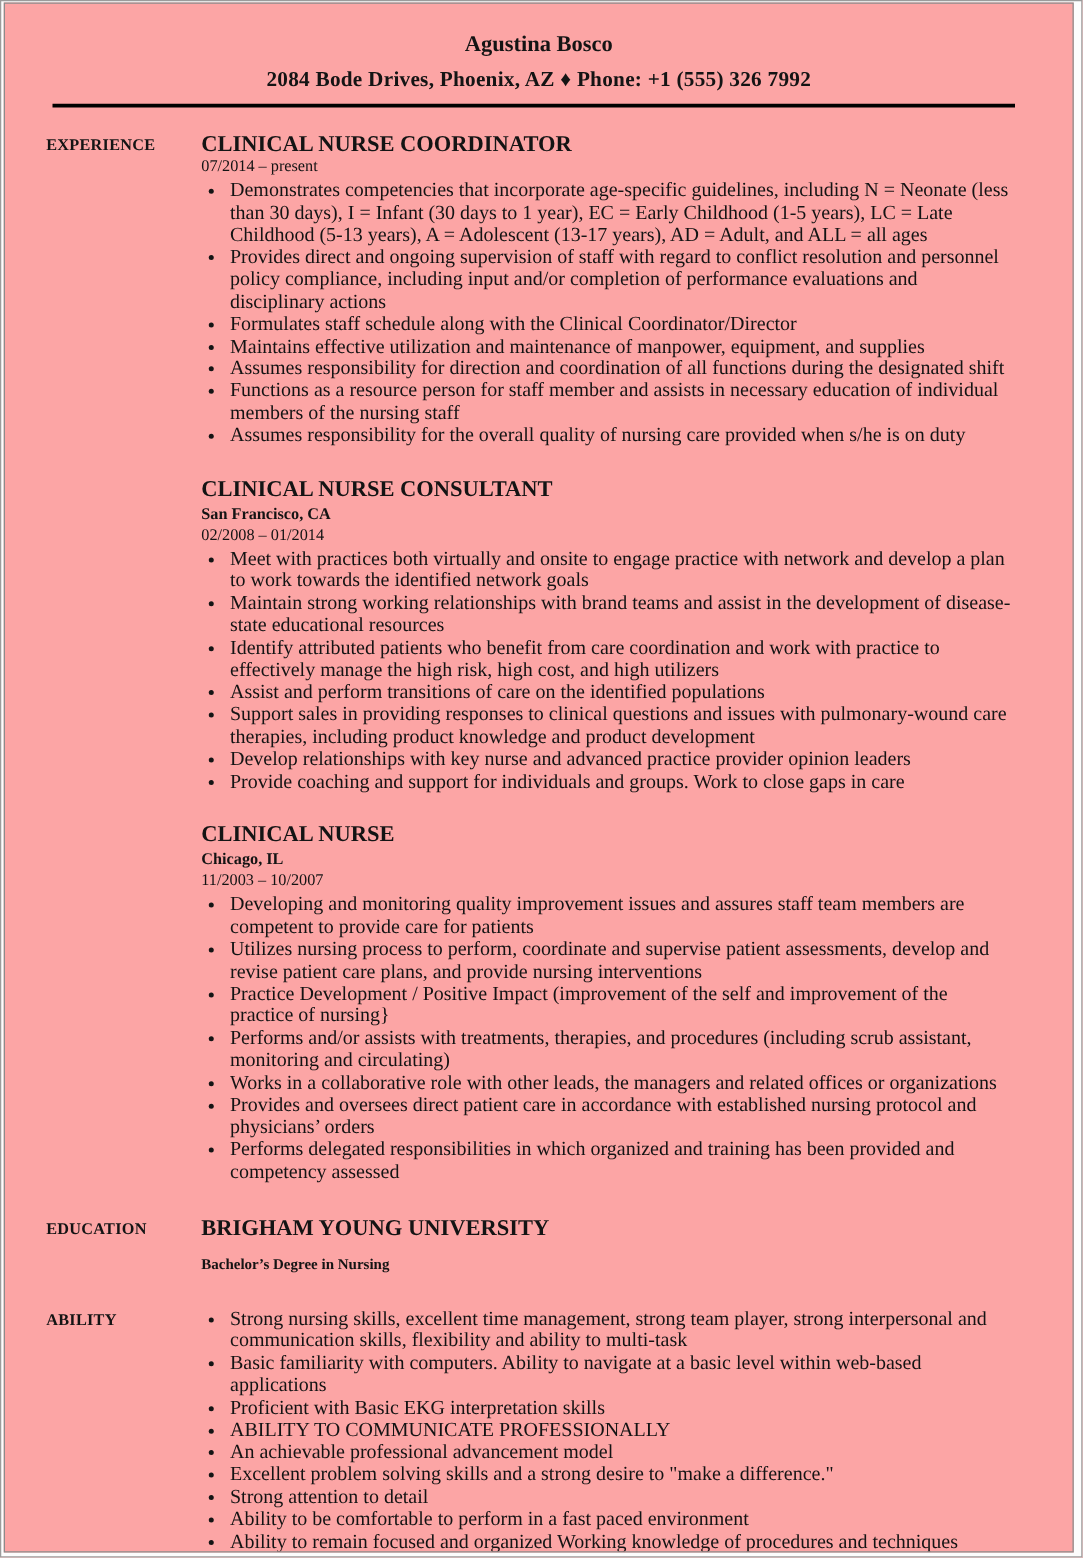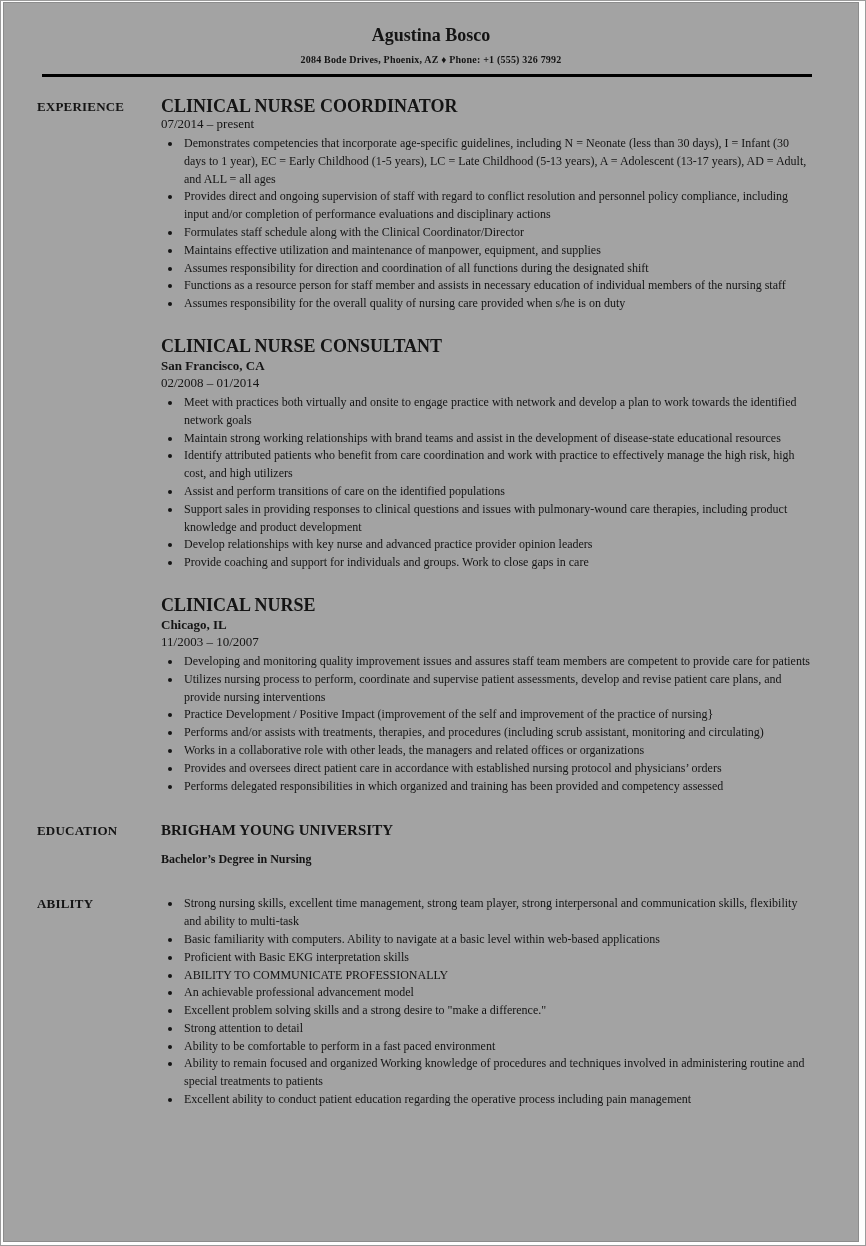--- a/index.html
+++ b/index.html
@@ -19,33 +19,33 @@
     pointer-events: none;
     z-index: 2;
   }
   .frame-inner {
     position: absolute;
     top: 2px;
     left: 3px;
     right: 7px;
     bottom: 4px;
     border: 1px solid #8c8c8c;
-    background: #a3a3a3;
+    background: #fca5a5;
     overflow: hidden;
     box-sizing: border-box;
   }
   .header { text-align: center; padding-top: 22px; }
   .name {
     font-size: 18px;
     font-weight: bold;
     line-height: 20px;
     margin: 0;
   }
   .contact {
-    font-size: 10px;
+    font-size: 17px;
     font-weight: bold;
     margin-top: 9px;
     letter-spacing: 0.2px;
   }
   .rule {
     height: 3px;
     background: #000;
     margin: 9px 46px 0 38px;
   }
   .main { padding: 21px 48px 0 33px; }
@@ -60,27 +60,27 @@
   }
   .content-col { flex: 1; min-width: 0; }
   .job { margin-bottom: 25px; }
   .job:last-child { margin-bottom: 0; }
   .job-title { font-weight: bold; font-size: 18px; line-height: 17px; }
   .job-location { font-weight: bold; font-size: 13px; line-height: 17px; margin-top: 2px; }
   .job-dates { font-size: 13px; line-height: 16px; margin-top: 1px; }
   ul.bullets {
     margin: 3px 0 0 0;
     padding-left: 21px;
-    font-size: 12px;
+    font-size: 16px;
     line-height: 17.8px;
     list-style: disc;
   }
   ul.bullets li { padding-left: 2px; }
   .section-row { margin-bottom: 27px; }
-  .edu-school { font-weight: bold; font-size: 15px; line-height: 17px; }
+  .edu-school { font-weight: bold; font-size: 18px; line-height: 17px; }
   .edu-degree { font-weight: bold; font-size: 12px; line-height: 17px; margin-top: 12px; }
   .skills-row { margin-bottom: 0; }
 </style>
 </head>
 <body>
 
 <div class="frame-outer"></div>
 <div class="frame-inner">
 
   <div class="header">

